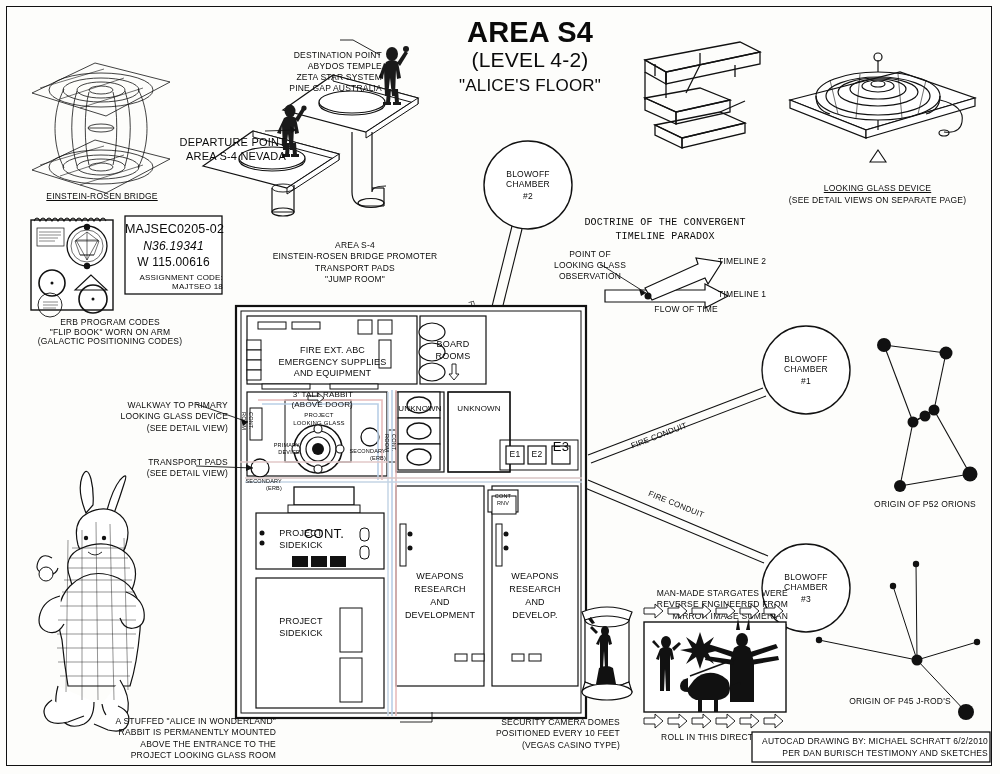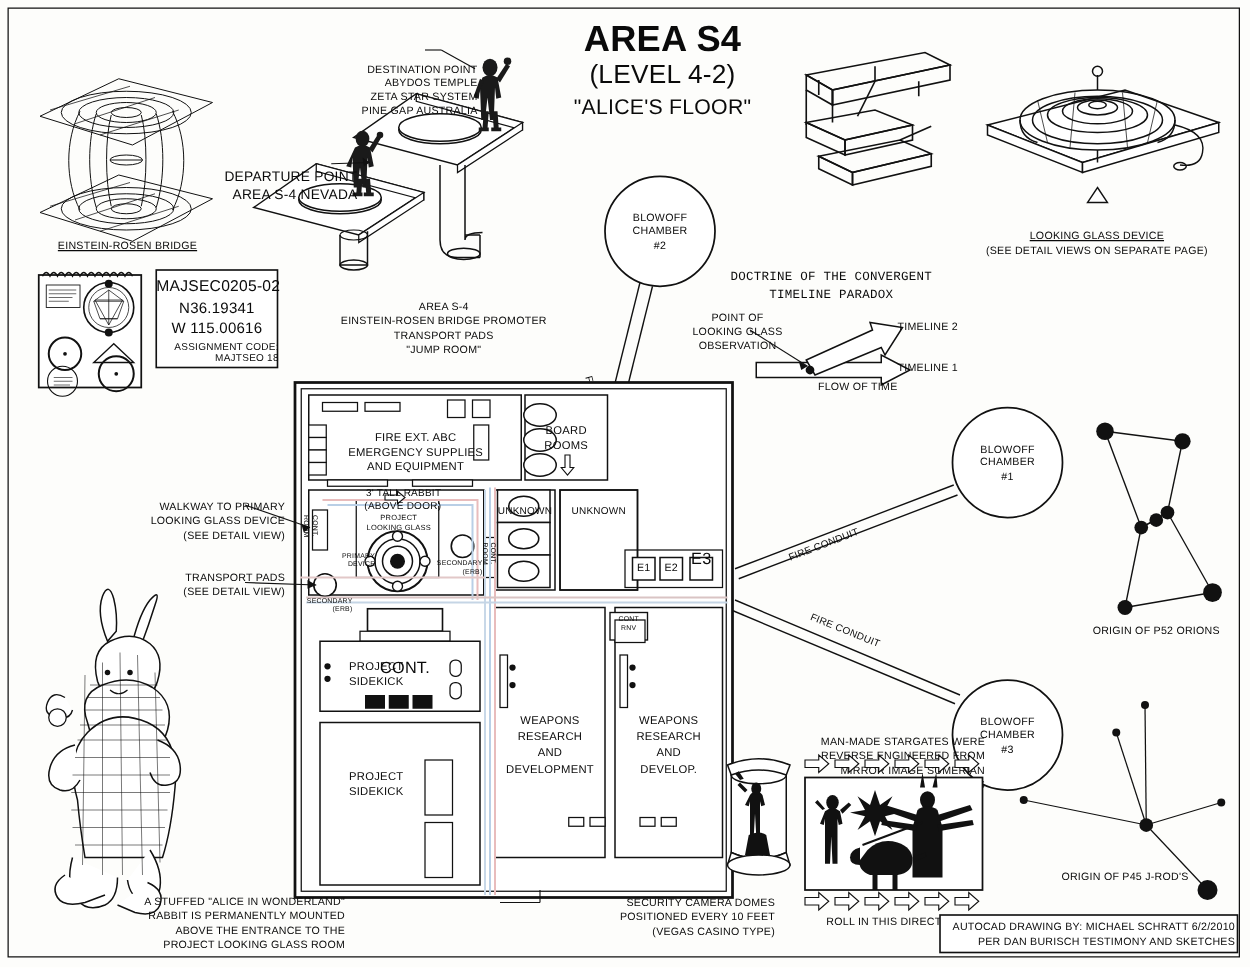--- a/index.html
+++ b/index.html
@@ -89,24 +89,27 @@
     </g>
     <circle cx="93" cy="299" r="14" class="ln" stroke-width="1.6"></circle>
     <circle cx="93" cy="299" r="1.5" class="fk"></circle>
     <polygon points="91,275 75,290 107,290" class="ln" stroke-width="1.1"></polygon>
     <g stroke="#111" fill="none" stroke-width="1.1">
       <path d="M34,221 q3,-6 6,0 q3,-6 6,0 q3,-6 6,0 q3,-6 6,0 q3,-6 6,0 q3,-6 6,0 q3,-6 6,0 q3,-6 6,0 q3,-6 6,0 q3,-6 6,0 q3,-6 6,0 q3,-6 6,0"></path>
     </g>
     <rect x="125" y="216" width="97" height="78" class="fw" stroke-width="1.3"></rect>
   </svg>
   <div class="t c" style="left:125px;top:222px;width:97px;font-size:12.5px;">MAJSEC0205-02</div>
-  <div class="t c" style="left:125px;top:240px;width:97px;font-size:12px;">N36.19341</div>
+  <div class="t c" style="left:125px;top:240px;width:97px;font-size:12px;font-style:italic;">N36.19341</div>
   <div class="t c" style="left:125px;top:256px;width:97px;font-size:12px;">W 115.00616</div>
   <div class="t l" style="left:131px;top:274px;width:92px;font-size:8px;">ASSIGNMENT CODE:
 MAJTSEO 18</div>
+  <div class="t c" style="left:0px;top:318px;width:220px;font-size:8.5px;">ERB PROGRAM CODES
+"FLIP BOOK" WORN ON ARM
+(GALACTIC POSITIONING CODES)</div>
 
   <svg width="1000" height="774">
     <polygon points="333,75 418,98 366,132 283,110" class="fw" stroke-width="1.2"></polygon>
     <polygon points="333,75 418,98 418,104 333,81" class="fw" stroke-width="1"></polygon>
     <polygon points="418,98 366,132 366,138 418,104" class="fw" stroke-width="1"></polygon>
     <ellipse cx="352" cy="104" rx="33" ry="11" class="ln" stroke-width="1.2"></ellipse>
     <ellipse cx="352" cy="102" rx="33" ry="11" class="fw" stroke-width="1.2"></ellipse>
     <polygon points="253,131 339,154 287,188 203,166" class="fw" stroke-width="1.2"></polygon>
     <polygon points="253,131 339,154 339,160 253,137" class="fw" stroke-width="1"></polygon>
     <polygon points="339,154 287,188 287,194 339,160" class="fw" stroke-width="1"></polygon>

